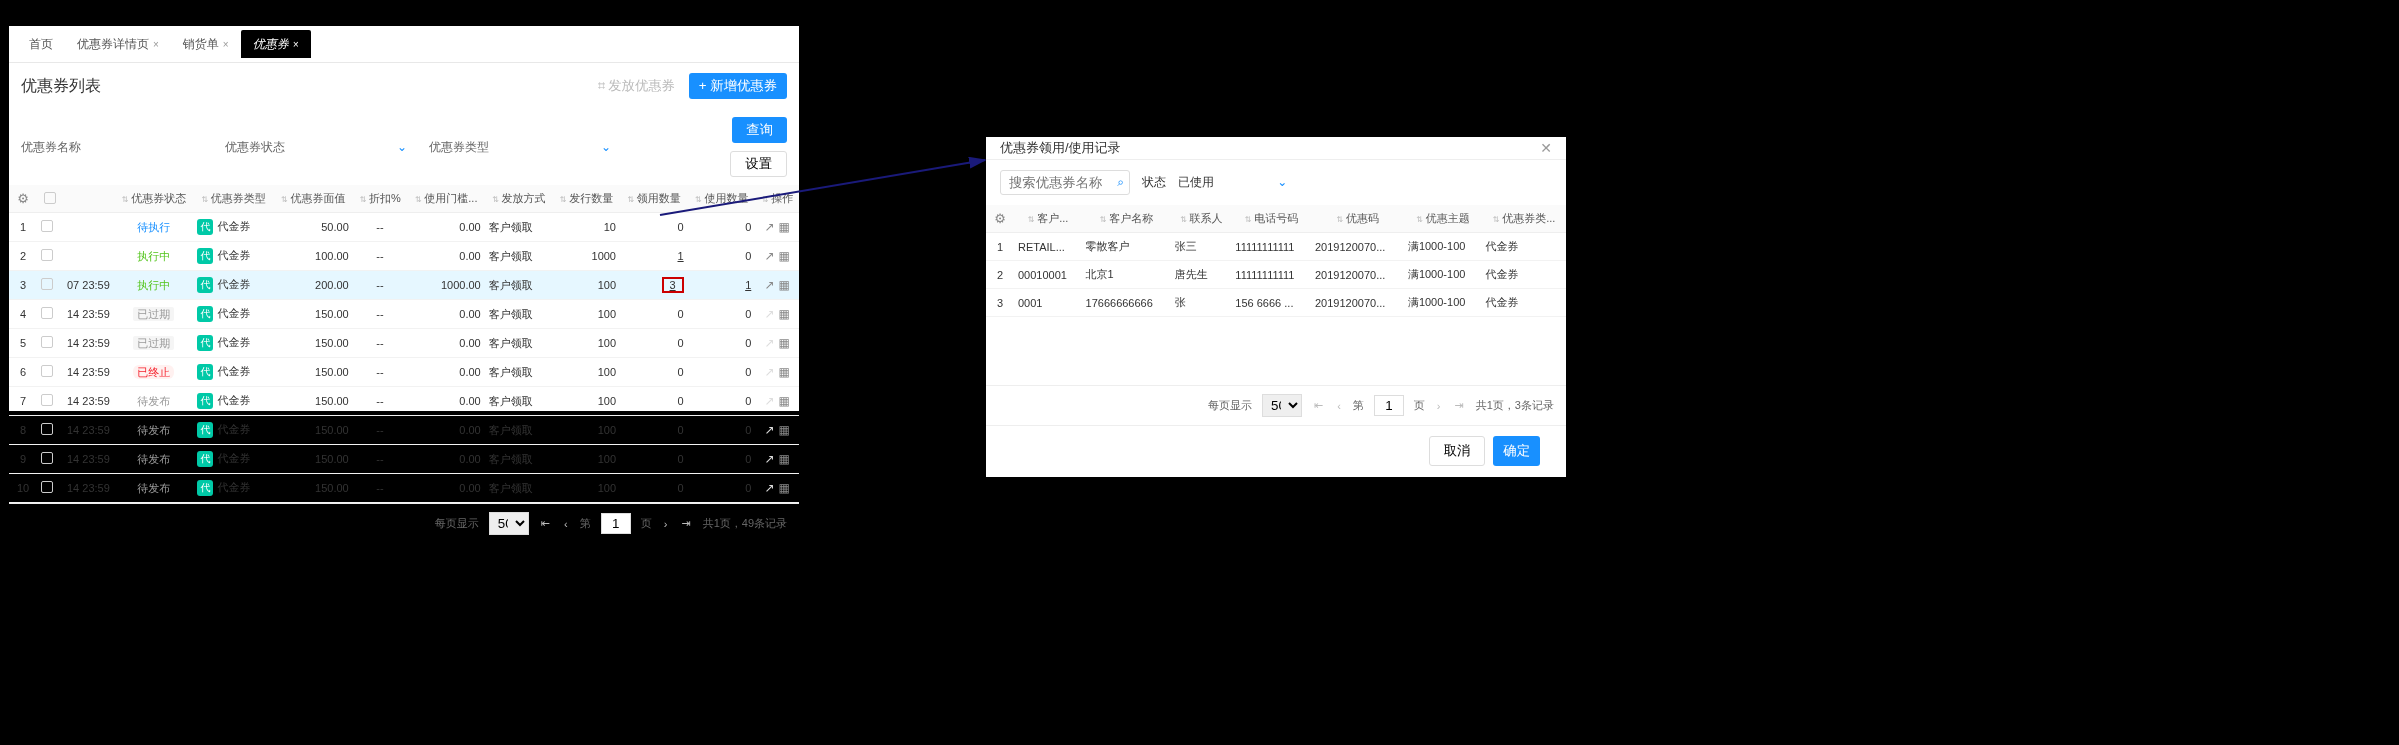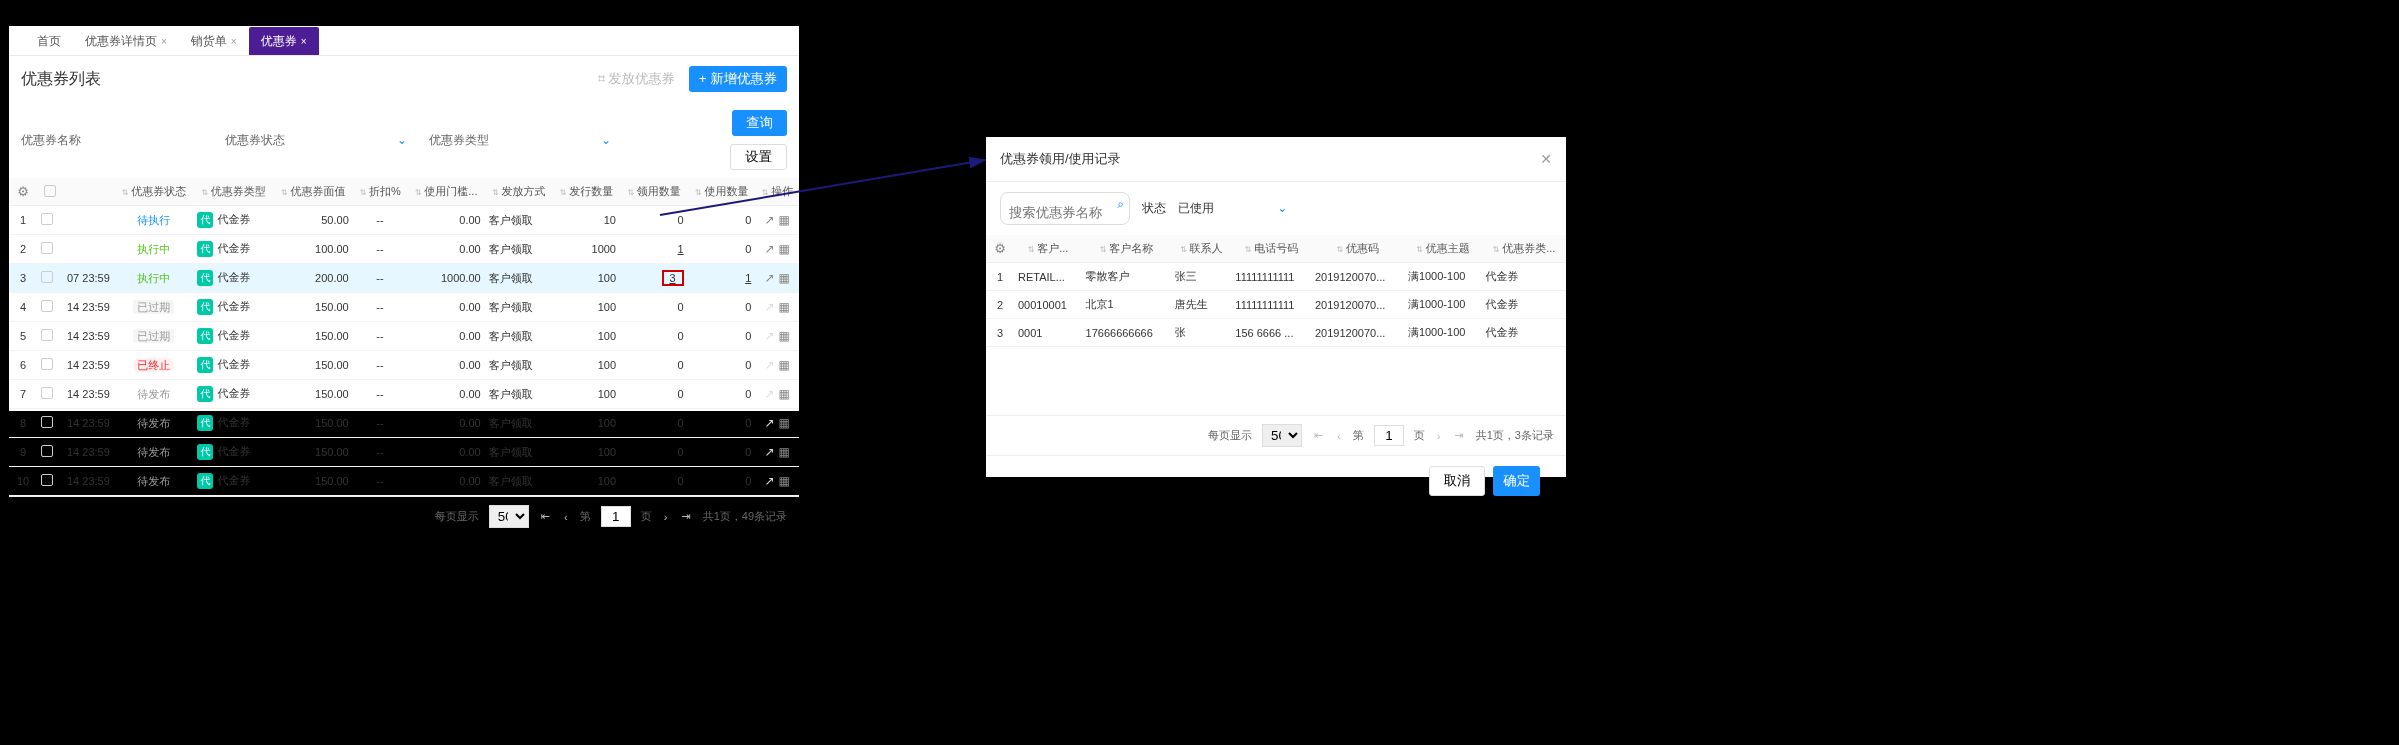--- a/index.html
+++ b/index.html
@@ -2,23 +2,23 @@
 <html><head>
 <meta charset="utf-8">
 <style>
 * { box-sizing: border-box; margin: 0; padding: 0; }
 body { font-family: -apple-system, "Microsoft YaHei", sans-serif; font-size: 12px; color: #333; background: #000; position: relative; width: 2399px; height: 745px; }
 .panel { background: #fff; position: absolute; }
 .panel-left { left: 9px; top: 26px; width: 790px; height: 385px; }
 .panel-right { left: 986px; top: 137px; width: 580px; height: 340px; }
 
 
-.tabs { display: flex; height: 30px; border-bottom: 1px solid #e8e8e8; align-items: center; padding-left: 16px; }
+.tabs { display: flex; height: 37px; border-bottom: 1px solid #e8e8e8; align-items: center; padding-left: 8px; }
 .tab { padding: 0 12px; height: 28px; line-height: 28px; cursor: pointer; position: relative; color: #555; }
-.tab.active { background: #4c1d95; color: #fff; border-radius: 2px 2px 0 0; }
+.tab.active { background: #000000; color: #fff; border-radius: 2px 2px 0 0; font-style: italic; }
 .tab-close { margin-left: 4px; font-size: 10px; color: #999; }
 .tab.active .tab-close { color: #fff; }
 
 
 .page-header { display: flex; justify-content: space-between; align-items: center; padding: 10px 12px; }
 .page-title { font-size: 16px; font-weight: 500; }
 .header-actions { display: flex; gap: 6px; align-items: center; }
 .btn-ghost { color: #bbb; padding: 4px 8px; background: transparent; border: none; cursor: default; display: inline-flex; align-items: center; gap: 3px; }
 .btn-primary { background: #1890ff; color: #fff; padding: 4px 10px; border: none; border-radius: 3px; cursor: pointer; }
 
@@ -56,25 +56,25 @@
 .link-num { text-decoration: underline; color: #333; cursor: pointer; }
 .red-box { border: 2px solid #c00; padding: 0 6px; display: inline-block; }
 
 
 .pagination { display: flex; justify-content: flex-end; align-items: center; gap: 10px; padding: 8px 12px; border-top: 1px solid #eee; font-size: 11px; color: #666; }
 .pg-select { border: 1px solid #ddd; padding: 2px 4px; width: 40px; }
 .pg-input { border: 1px solid #ddd; padding: 2px 4px; width: 30px; text-align: center; }
 .pg-btn { color: #bbb; cursor: pointer; padding: 0 2px; }
 
 
-.modal-header { display: flex; justify-content: space-between; align-items: center; padding: 13px 14px; border-bottom: 1px solid #eee; }
+.modal-header { display: flex; justify-content: space-between; align-items: center; padding: 2px 14px; border-bottom: 1px solid #eee; }
 .modal-title { font-size: 13px; font-weight: 500; }
 .modal-close { color: #999; cursor: pointer; font-size: 14px; }
 .modal-filters { display: flex; gap: 12px; padding: 10px 14px; align-items: center; }
-.search-input { border: 1px solid #ddd; border-radius: 8px; padding: 12px 24px 4px 8px; width: 130px; position: relative; }
+.search-input { border: 1px solid #ddd; border-radius: 3px; padding: 4px 24px 4px 8px; width: 130px; position: relative; }
 .search-wrap { position: relative; }
 .search-icon { position: absolute; right: 6px; top: 5px; color: #1890ff; font-size: 12px; }
 .modal-filter-select { border: none; width: 120px; color: #333; cursor: pointer; }
 .modal-body { min-height: 180px; }
 .modal-footer { display: flex; justify-content: flex-end; gap: 8px; padding: 10px 26px; border-top: 1px solid #eee; }
 .btn-default { background: #fff; border: 1px solid #ddd; padding: 5px 14px; border-radius: 3px; cursor: pointer; }
 
 
 .arrow-svg { position: absolute; left: 655px; top: 150px; pointer-events: none; }
 </style>

